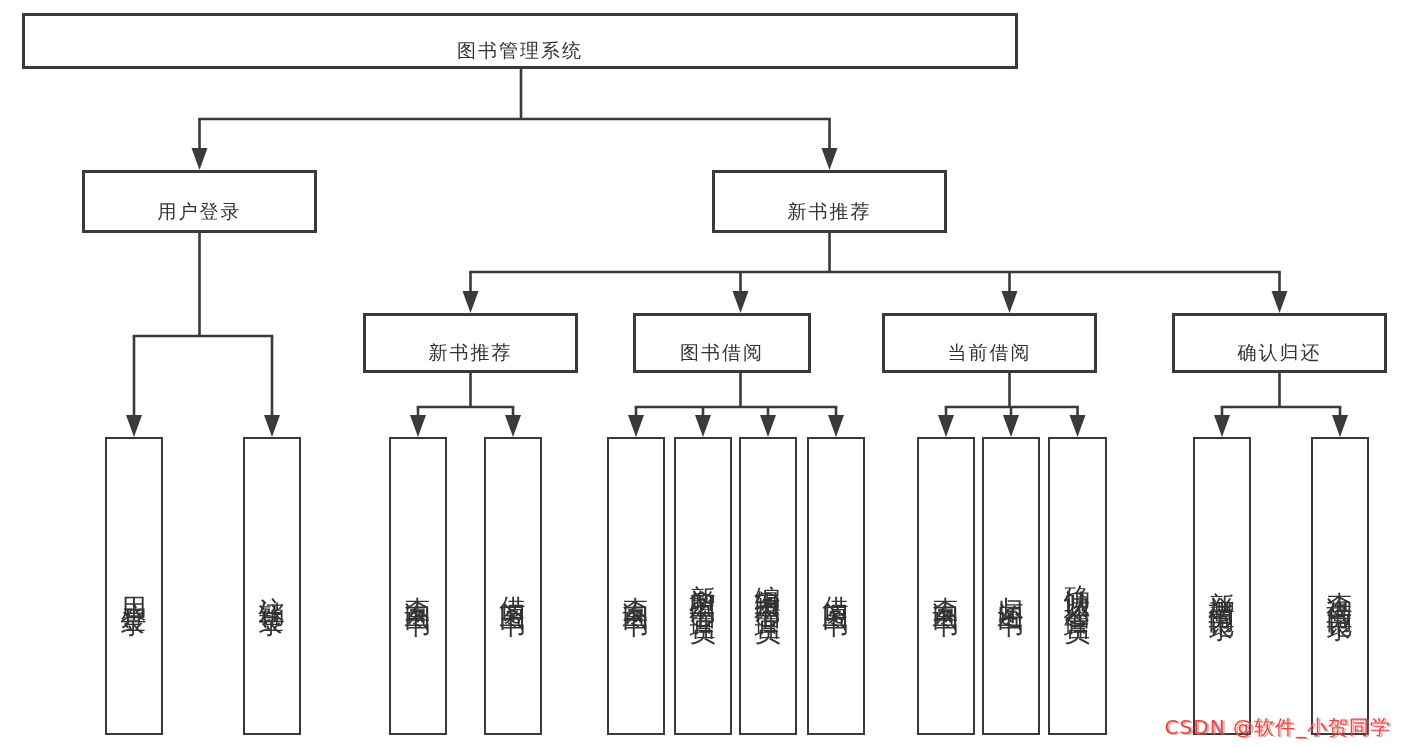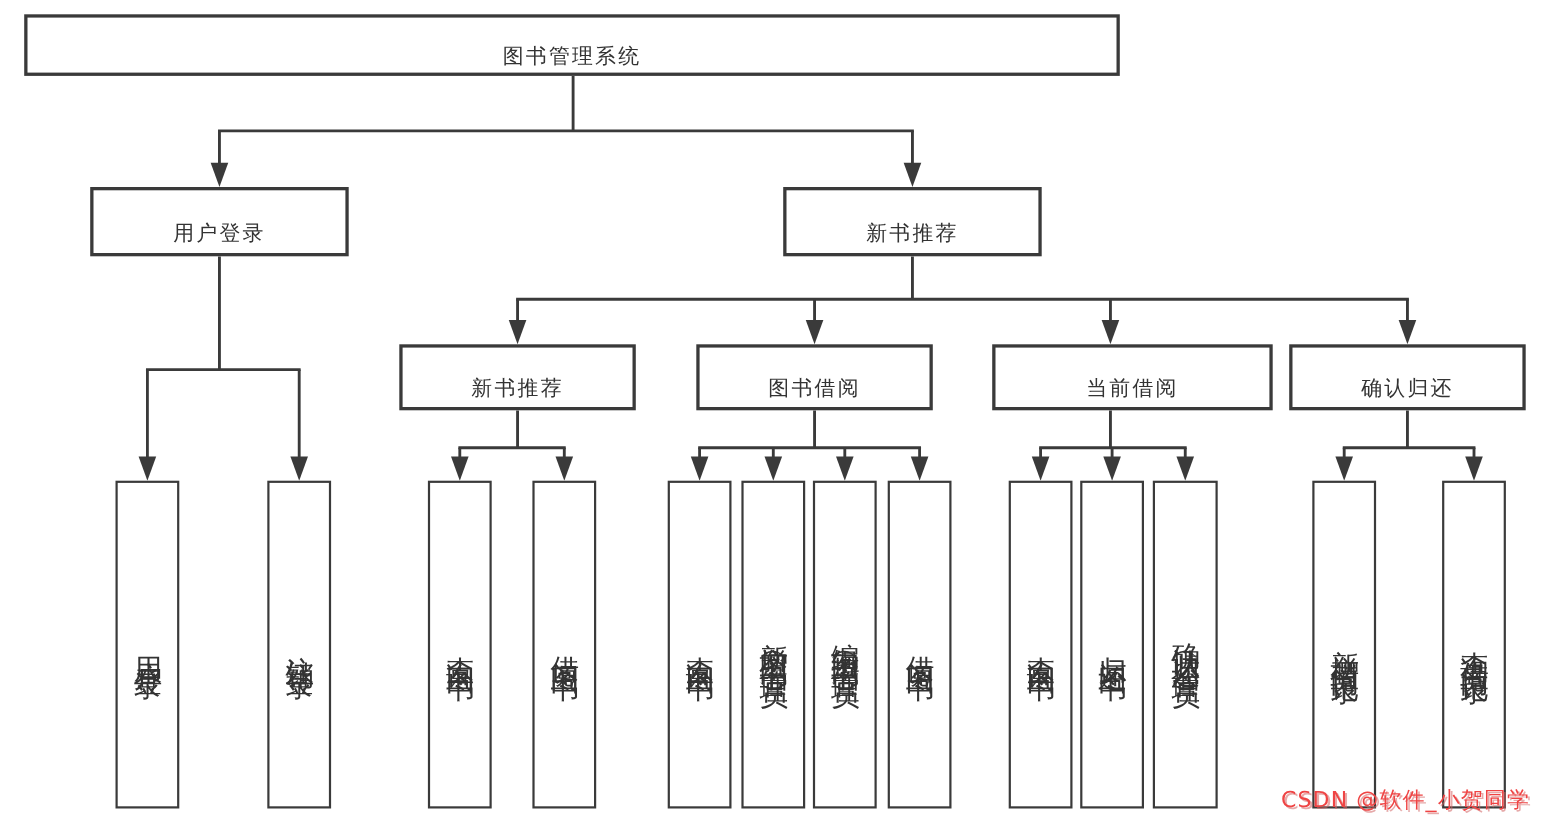--- a/index.html
+++ b/index.html
@@ -125,24 +125,24 @@
   <div class="box h" style="left:82px;top:170px;width:235px;height:63px">
     <span>用户登录</span>
   </div>
   <div class="box h" style="left:712px;top:170px;width:235px;height:63px">
     <span>新书推荐</span>
   </div>
 
   <div class="box h" style="left:363px;top:313px;width:215px;height:60px">
     <span>新书推荐</span>
   </div>
-  <div class="box h" style="left:633px;top:313px;width:215px;height:60px">
+  <div class="box h" style="left:633px;top:313px;width:178px;height:60px">
     <span>图书借阅</span>
   </div>
-  <div class="box h" style="left:902px;top:313px;width:255px;height:60px">
+  <div class="box h" style="left:882px;top:313px;width:215px;height:60px">
     <span>当前借阅</span>
   </div>
   <div class="box h" style="left:1172px;top:313px;width:215px;height:60px">
     <span>确认归还</span>
   </div>
 
   <div class="box v" style="left:105px;top:437px;width:58px;height:298px">
     <span>用户登录</span>
   </div>
   <div class="box v" style="left:243px;top:437px;width:58px;height:298px">

